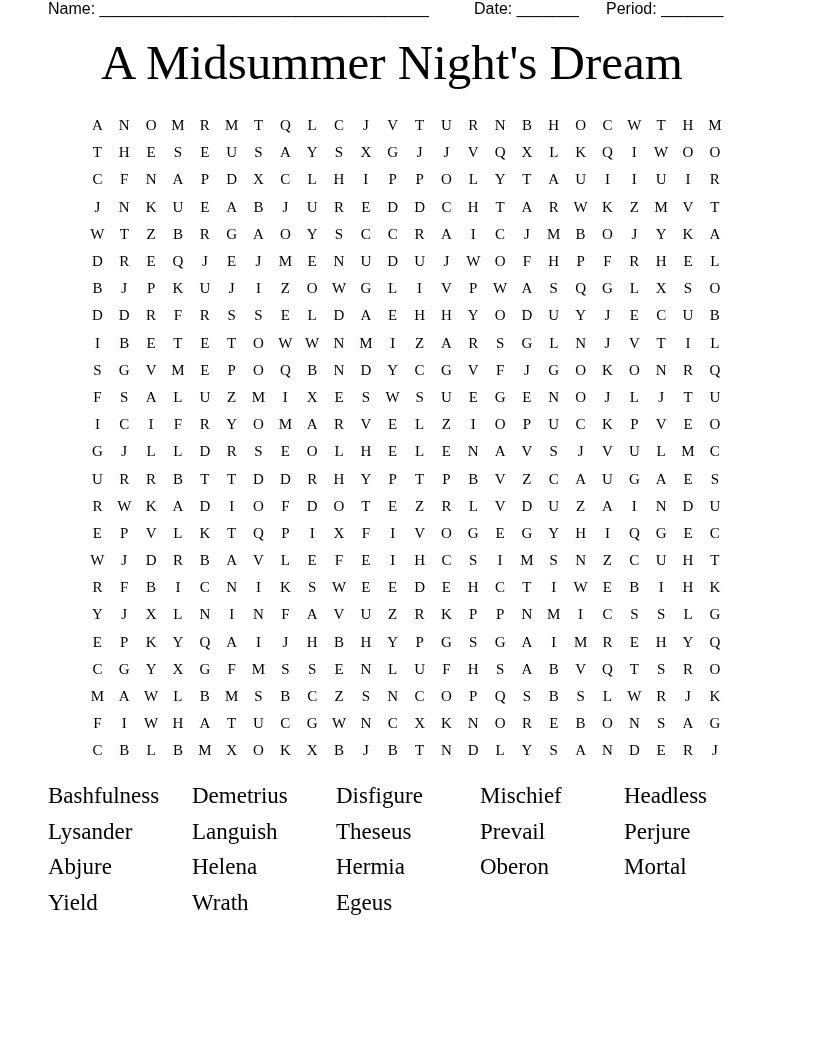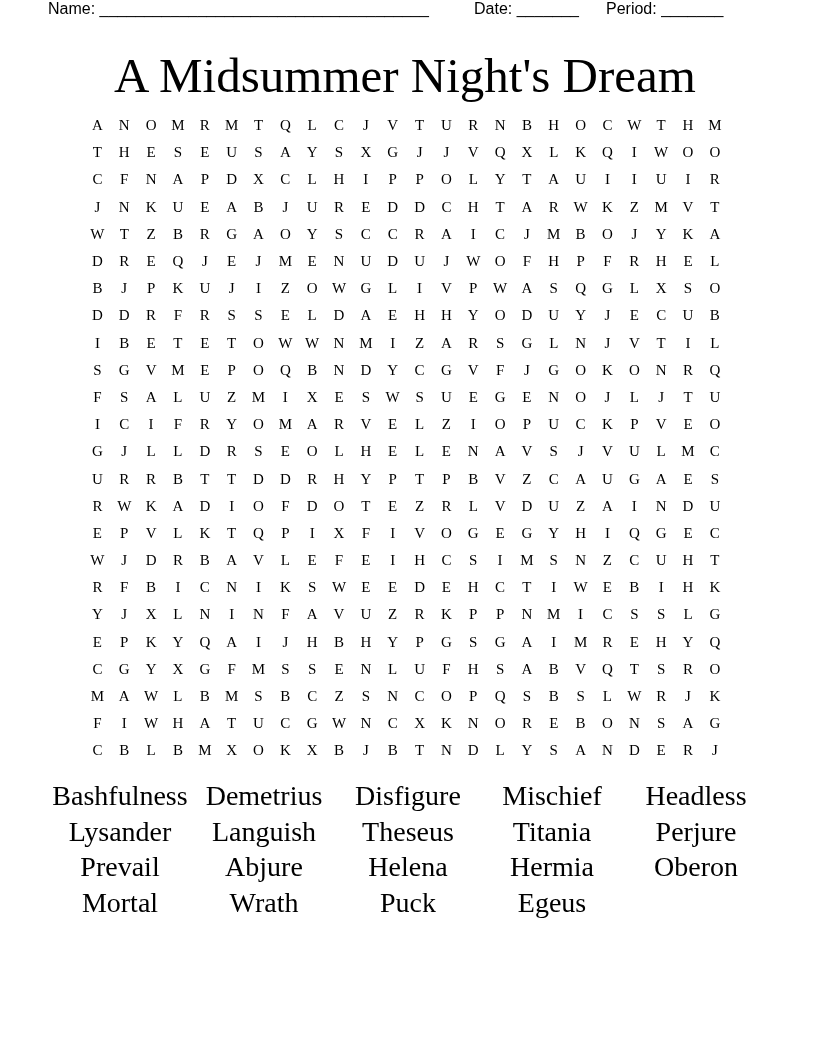--- a/index.html
+++ b/index.html
@@ -7,37 +7,37 @@
     .header-line {
       position: absolute; top: -2px; left: 48px; width: 700px; height: 22px;
       font-family: "Liberation Sans", sans-serif; font-size: 16px; line-height: 22px;
       white-space: nowrap;
     }
     .header-line span { display: inline-block; }
     .header-field { position: absolute; top: 0; }
     .title {
       position: absolute; top: 32px; left: 0; width: 784px; text-align: center;
       font-family: "Liberation Serif", serif; font-size: 49px; line-height: 62px;
-      margin: 13px; font-weight: normal;
+      margin: 0; font-weight: normal;
     }
     .grid {
       position: absolute; top: 112px; left: 84px;
       display: grid;
       grid-template-columns: repeat(24, 26.85px);
       grid-auto-rows: 27.2px;
       font-family: "Liberation Serif", serif; font-size: 15px;
     }
     .cell { display: flex; align-items: center; justify-content: center; }
     .words {
       position: absolute; top: 780px; left: 48px;
       display: grid;
       grid-template-columns: repeat(5, 144px);
       grid-auto-rows: 35.5px;
       grid-auto-flow: row;
-      font-family: "Liberation Serif", serif; font-size: 28px; text-align: center;
+      font-family: "Liberation Serif", serif; font-size: 23px;
     }
     .word { line-height: 32px; white-space: nowrap; }
   </style>
 </head>
 <body>
 
 <div class="header-line">
   <span class="header-field" style="left:0;">Name: _____________________________________</span>
   <span class="header-field" style="left:426px;">Date: _______</span>
   <span class="header-field" style="left:558px;">Period: _______</span>
@@ -626,24 +626,23 @@
 
 <div class="words" id="word-list">
     <div class="word">Bashfulness</div>
     <div class="word">Demetrius</div>
     <div class="word">Disfigure</div>
     <div class="word">Mischief</div>
     <div class="word">Headless</div>
     <div class="word">Lysander</div>
     <div class="word">Languish</div>
     <div class="word">Theseus</div>
-    <div class="word">Titania</div>
+    <div class="word">Prevail</div>
     <div class="word">Perjure</div>
-    <div class="word">Prevail</div>
     <div class="word">Abjure</div>
     <div class="word">Helena</div>
     <div class="word">Hermia</div>
     <div class="word">Oberon</div>
     <div class="word">Mortal</div>
+    <div class="word">Yield</div>
     <div class="word">Wrath</div>
-    <div class="word">Puck</div>
     <div class="word">Egeus</div>
   </div>
 
 </body></html>

